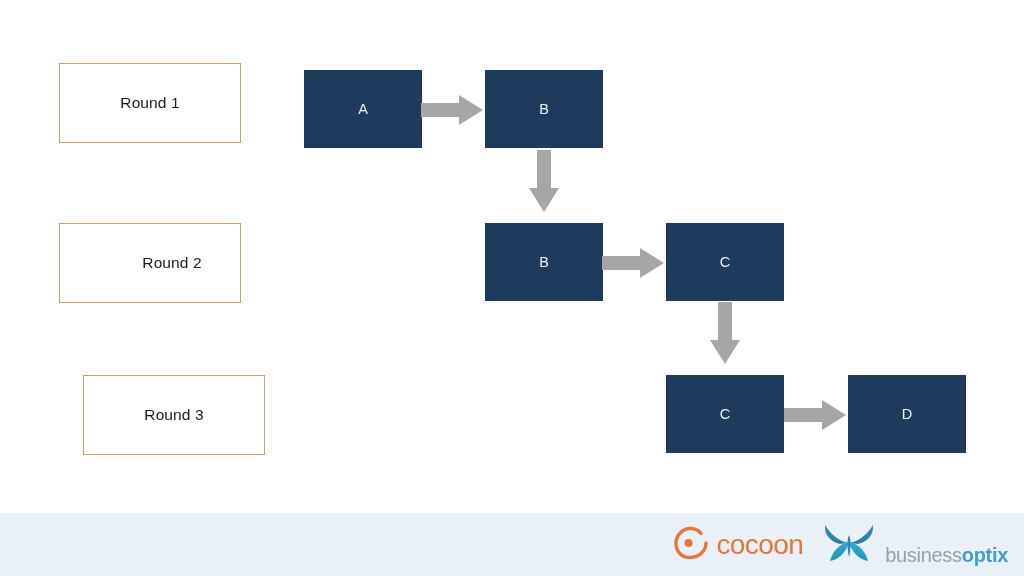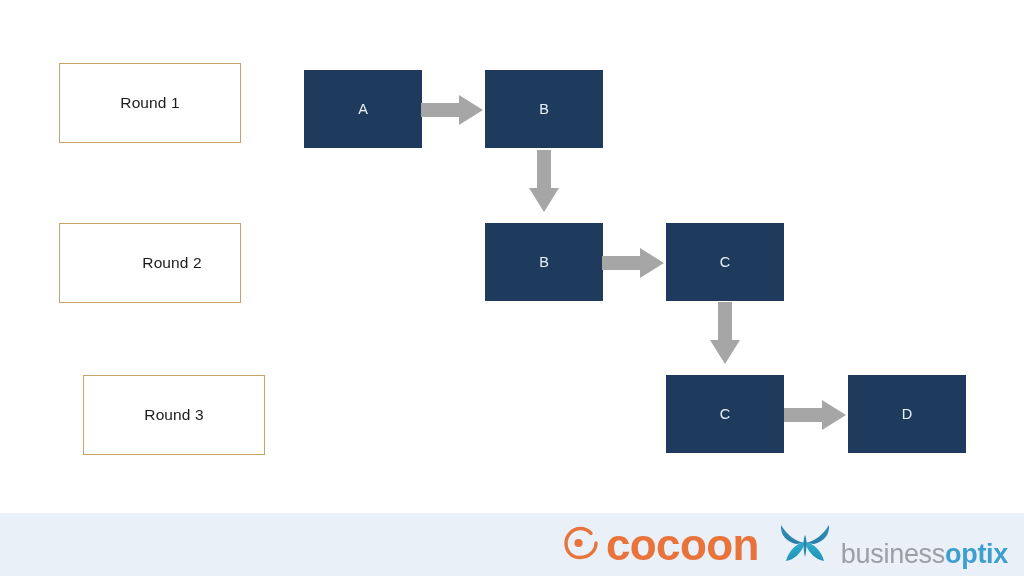--- a/index.html
+++ b/index.html
@@ -99,35 +99,35 @@
     gap: 18px;
   }
 
   
   .logo-cocoon {
     display: flex;
     align-items: center;
     gap: 7px;
   }
   .logo-cocoon .wordmark {
-    font-size: 44px;
+    font-size: 28px;
     color: #e8743b;
-    font-weight: 700;
+    font-weight: 400;
     letter-spacing: -0.6px;
     line-height: 1;
   }
 
   
   .logo-bo {
     display: flex;
     align-items: center;
     gap: 8px;
   }
   .logo-bo .wordmark {
-    font-size: 27px;
+    font-size: 20px;
     line-height: 1;
     letter-spacing: -0.3px;
     white-space: nowrap;
     margin-top: 20px;
   }
   .logo-bo .wm-business { color: #9a9fa6; font-weight: 400; }
   .logo-bo .wm-optix    { color: #3e9fcf; font-weight: 700; }
 </style>
 </head>
 <body>

